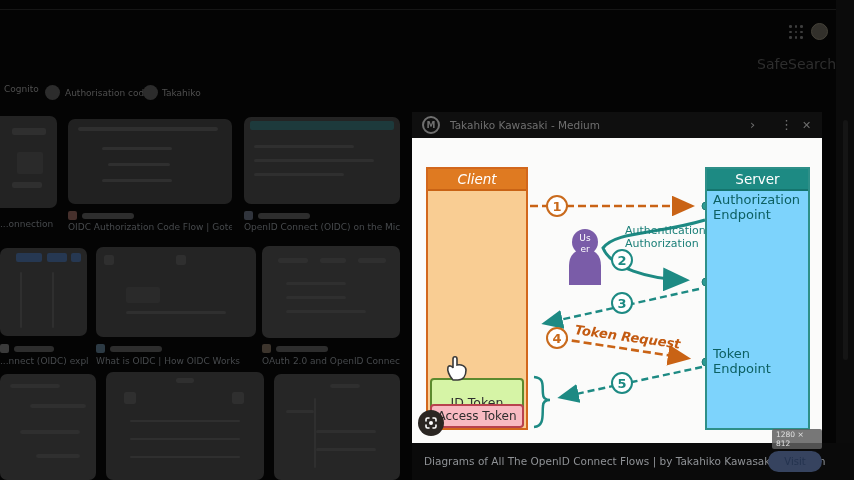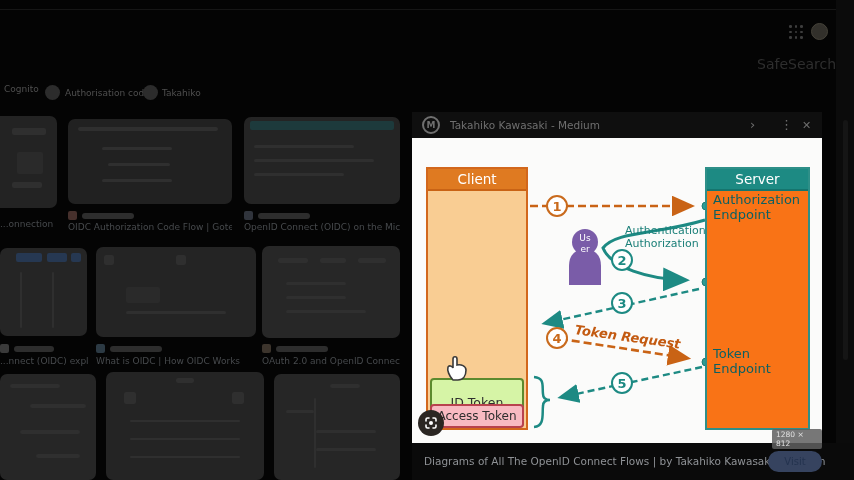--- a/index.html
+++ b/index.html
@@ -49,22 +49,22 @@
 
   
   .dg-title { left:12px; top:5px; white-space:nowrap; z-index:3; }
   .dg-title .code { font-family:"DejaVu Sans Mono", monospace; font-weight:bold; font-size:16px; color:#3a3a3a; }
   .dg-title .scope { font-size:11px; font-weight:bold; color:#4a4a4a; margin-left:6px; }
 
   .party { position:absolute; top:29px; height:263px; border:2px solid; z-index:2; }
   .party-hd { height:22px; display:flex; align-items:center; justify-content:center;
     color:#fff; font-size:13.5px; }
   .client { left:14px; width:102px; background:#f9cd93; border-color:#d2671c; }
-  .client .party-hd { background:#df7a21; border-bottom:2px solid #c96315; }
-  .server { left:293px; width:105px; background:#f97316; border-color:#2e8f88; }
+  .client .party-hd { background:#df7a21; border-bottom:2px solid #c96315;font-style:italic; }
+  .server { left:293px; width:105px; background:#7dd3fc; border-color:#2e8f88; }
   .server .party-hd { background:#1d8a83; border-bottom:2px solid #15756e; }
 
   .pre { white-space:pre-line; }
   .ep { position:absolute; font-size:13px; color:#0d6062; line-height:15px; z-index:3; }
   .req-label { left:152px; top:31px; font-size:12.5px; font-weight:bold; color:#c35a11; line-height:15px; z-index:3; }
   .aa-label { left:213px; top:86px; font-size:11px; color:#1a7f78; line-height:13px; z-index:3; }
   .tr-label { left:164px; top:184px; font-size:13px; font-style:italic; font-weight:bold; color:#c35a11;
     transform:rotate(8deg); transform-origin:left top; z-index:3; white-space:nowrap; }
 
   .step { position:absolute; width:22px; height:22px; border-radius:50%; background:#fff;

